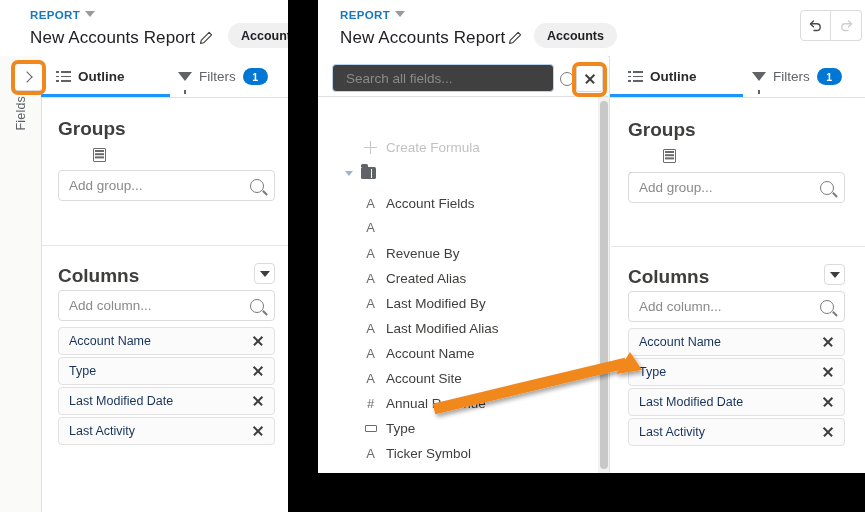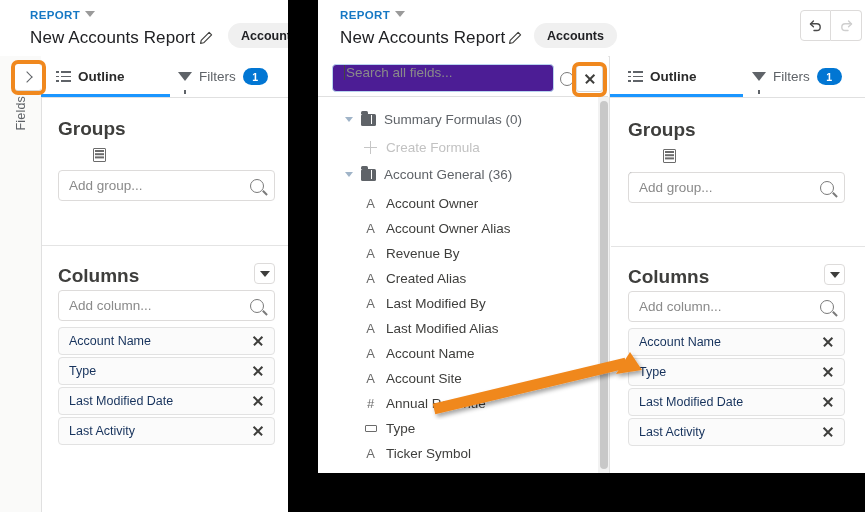--- a/index.html
+++ b/index.html
@@ -55,21 +55,21 @@
   .xmark:before{transform:rotate(45deg)}.xmark:after{transform:rotate(-45deg)}
 
   
   .rail{position:absolute;background:#fafaf9;border-right:1px solid #e0e0e0;}
   .rail-txt{position:absolute;font-size:12.5px;color:#5f6368;writing-mode:vertical-rl;transform:rotate(180deg);white-space:nowrap;letter-spacing:.2px;}
   .rail-btn{position:absolute;box-sizing:border-box;border:1px solid #d8d8d8;border-radius:3px;background:#fff;display:flex;align-items:center;justify-content:center;}
   .chev{width:7px;height:7px;border-right:1.7px solid #5f6368;border-top:1.7px solid #5f6368;transform:rotate(45deg);margin-left:-2px;}
 
   
   .srchbar{position:absolute;box-sizing:border-box;background:#fff;}
-  .srch-input{position:absolute;box-sizing:border-box;border:1px solid #b8d4ef;border-radius:4px;background:#4c1d95;display:flex;padding:0 11px;}
+  .srch-input{position:absolute;box-sizing:border-box;border:1px solid #b8d4ef;border-radius:4px;background:#404040;display:flex;align-items:center;padding:0 11px;}
   .srch-input .cur{width:1px;height:15px;background:#444;margin-right:1px;}
   .srch-input .ph{font-size:13.5px;color:#8a8a8a;}
   .mag2{position:absolute;}
   .mini-caret{width:0;height:0;border-left:3.5px solid transparent;border-right:3.5px solid transparent;border-top:4.5px solid #5f6368;position:absolute;}
   .fld-list{position:absolute;overflow:hidden;background:#fff;}
   .folder-row{position:absolute;display:flex;align-items:center;gap:8px;}
   .twisty{width:0;height:0;border-left:4.5px solid transparent;border-right:4.5px solid transparent;border-top:5.5px solid #a0b4c8;flex:none;}
   .folder{width:15px;height:12px;background:#5f6368;border-radius:1.5px;position:relative;flex:none;}
   .folder:before{content:"";position:absolute;left:0;top:-3px;width:7px;height:3px;background:#5f6368;border-radius:1.5px 1.5px 0 0;}
   .folder:after{content:"";position:absolute;left:9.5px;top:1.5px;width:1.5px;height:9px;background:#fff;}
@@ -218,43 +218,36 @@
       <span class="mini-caret" style="left:17px;top:6px;"></span>
     </div>
     <div class="rail-btn" style="left:258px;top:65px;width:27px;height:27px;">
       <span class="xmark"></span>
     </div>
 
     <div class="vsep" style="left:0;top:96px;width:290px;height:1px;"></div>
 
     <div class="fld-list" style="left:0;top:97px;width:283px;height:376px;">
 
-      <div class="folder-row" style="left:27px;top:15px;">
-        <span class="twisty"></span>
-        <span class="folder"></span>
-        <span class="folder-lbl">Summary Formulas (0)</span>
-      </div>
       <div class="create-row" style="left:46px;top:43px;">
         <span class="plus"></span>
         <span class="create-lbl">Create Formula</span>
       </div>
 
       <div class="folder-row" style="left:27px;top:70px;">
         <span class="twisty"></span>
         <span class="folder"></span>
-        <span class="folder-lbl">Account General (36)</span>
       </div>
 
       <div class="fld-row" style="left:46px;top:99px;">
         <span class="ft">A</span>
-        <span class="fld-lbl">Account Owner</span>
+        <span class="fld-lbl">Account Fields</span>
       </div>
       <div class="fld-row" style="left:46px;top:124px;">
         <span class="ft">A</span>
-        <span class="fld-lbl">Account Owner Alias</span>
       </div>
       <div class="fld-row" style="left:46px;top:149px;">
         <span class="ft">A</span>
         <span class="fld-lbl">Revenue By</span>
       </div>
       <div class="fld-row" style="left:46px;top:174px;">
         <span class="ft">A</span>
         <span class="fld-lbl">Created Alias</span>
       </div>
       <div class="fld-row" style="left:46px;top:199px;">

